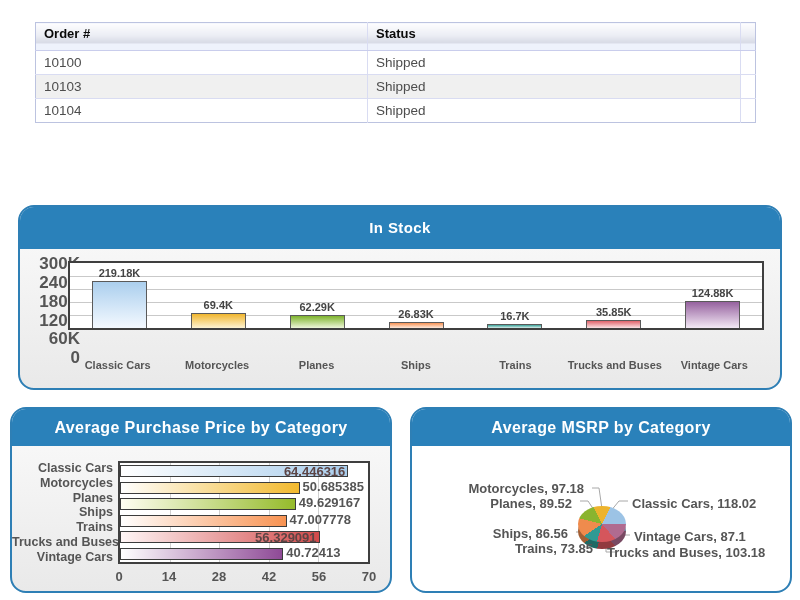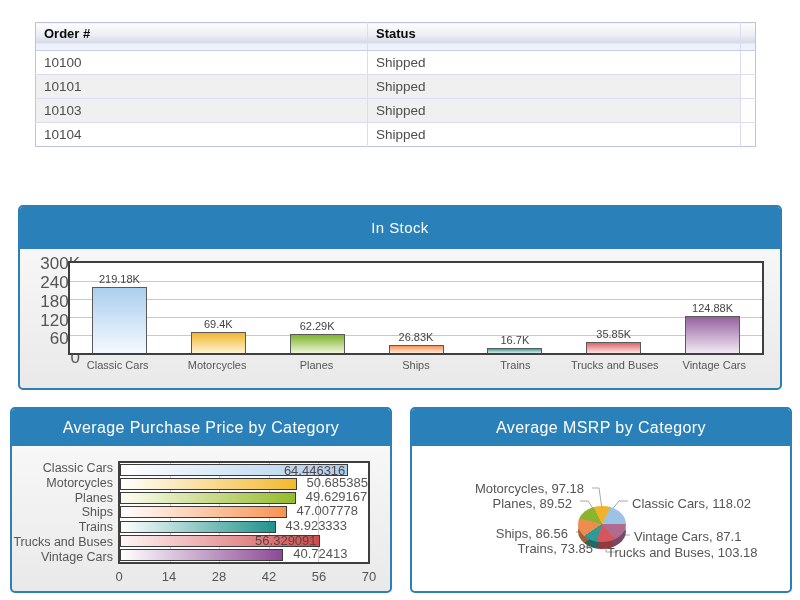--- a/index.html
+++ b/index.html
@@ -15,33 +15,33 @@
       background:linear-gradient(180deg,#fdfdfe 0%,#ebedf4 45%,#d8dbe6 70%,#d3d6e2 72%,#eef2fc 73%,#eef2fc 100%);
       border-bottom:1px solid #c9cdec; }
   .orders-table td { height:24px; padding:0 0 0 8px; font-size:13.5px; color:#4d4d4d;
       border-top:1px solid #d9dcf2; background:#fff; }
   .orders-table .col-order { width:332px; border-right:1px solid #d9dcf2; }
   .orders-table .col-status { width:373px; border-right:1px solid #d9dcf2; }
   .orders-table .col-spacer { width:15px; }
   .orders-table tr.striped td.stripe { background:#f0f0f0; }
 
   
-  .panel { position:absolute; border:2px solid #2e7fb5; border-radius:5px;
-           background:linear-gradient(180deg,#fbfbfb 0%,#e9e9e9 100%); overflow:hidden; }
+  .panel { position:absolute; border:2px solid #2e7fb5; border-radius:16px;
+           background:linear-gradient(180deg,#fbfbfb 0%,#e9e9e9 100%); overflow:hidden;font-weight:bold; }
   .panel.white-body { background:#fff; }
   .panel-header { background:#2a81ba; color:#fff; text-align:center; letter-spacing:.4px; }
   #in-stock-panel  { left:18px;  top:205px; width:764px; height:185px; }
   #in-stock-panel .panel-header { height:42px; line-height:42px; font-size:15px; }
   #avg-purchase-panel { left:10px; top:407px; width:382px; height:186px; }
   #avg-msrp-panel     { left:410px; top:407px; width:382px; height:186px; }
   #avg-purchase-panel .panel-header, #avg-msrp-panel .panel-header
       { height:37px; line-height:37px; font-size:16px; }
 
   
-  .vplot { position:absolute; left:48px; top:54px; width:696px; height:94px;
+  .vplot { position:absolute; left:48px; top:54px; width:696px; height:69px;
            background:#fff; border:2px solid #3f3f3f; }
   .vgrid { position:absolute; left:0; width:100%; height:1px; background:#c9c9c9; }
   .vbars { position:absolute; inset:0; display:flex; justify-content:space-around; align-items:flex-end; }
   .vslot { width:99px; height:100%; display:flex; flex-direction:column; align-items:center; justify-content:flex-end; }
   .vval  { font-size:11px; color:#444; margin-bottom:2px; white-space:nowrap; }
   .vbar  { width:55px; border:1px solid #5a5a5a; border-bottom:none; }
   .vbar.c0 { background:linear-gradient(#abcfee,#f4f9ff); }
   .vbar.c1 { background:linear-gradient(#f1b62e,#fdf3d3); }
   .vbar.c2 { background:linear-gradient(#7eb42d,#eef6da); }
   .vbar.c3 { background:linear-gradient(#f79355,#fdeadd); }
@@ -61,21 +61,21 @@
   .hrow  { position:relative; height:12px; display:flex; align-items:flex-end; }
   .hbar  { height:12px; border:1px solid #3c3c3c; display:flex; align-items:center; justify-content:flex-end; }
   .hbar.c0 { background:linear-gradient(to right,#ffffff,#a9cdec); }
   .hbar.c1 { background:linear-gradient(to right,#ffffff,#f2b92e); }
   .hbar.c2 { background:linear-gradient(to right,#fffef2,#95bb2b); }
   .hbar.c3 { background:linear-gradient(to right,#ffffff,#f89352); }
   .hbar.c4 { background:linear-gradient(to right,#ffffff,#1f938b); }
   .hbar.c5 { background:linear-gradient(to right,#fff6f6,#d24a4a);margin-top:32px; }
   .hbar.c6 { background:linear-gradient(to right,#ffffff,#8e4a96); }
   .hval  { font-size:13px; color:#555; white-space:nowrap; }
-  .hval.outside { margin-left:10px; }
+  .hval.outside { margin-left:3px; }
   .hval.inside  { padding-right:2px; color:#5c4444; }
   .hcats { position:absolute; left:0; top:52px; width:101px; height:103px;
            display:flex; flex-direction:column; justify-content:space-around; }
   .hcats span { text-align:right; font-size:12.5px; color:#555; white-space:nowrap; }
   .hxticks span { position:absolute; top:160px; transform:translateX(-50%);
                   font-size:13px; color:#555; }
 
   
   .pie-side, .pie-top { position:absolute; left:166px; width:48px; height:36px; border-radius:50%; }
   .pie-side { top:104px; filter:brightness(.68); }
@@ -94,25 +94,20 @@
       <th class="col-spacer"></th>
     </tr>
   </thead>
   <tbody>
     <tr>
       <td class="col-order">10100</td>
       <td class="col-status">Shipped</td>
       <td class="col-spacer"></td>
     </tr>
     <tr class="striped">
-      <td class="col-order stripe">10101</td>
-      <td class="col-status stripe">Shipped</td>
-      <td class="col-spacer"></td>
-    </tr>
-    <tr class="striped">
       <td class="col-order stripe">10103</td>
       <td class="col-status stripe">Shipped</td>
       <td class="col-spacer"></td>
     </tr>
     <tr>
       <td class="col-order">10104</td>
       <td class="col-status">Shipped</td>
       <td class="col-spacer"></td>
     </tr>
   </tbody>
@@ -206,24 +201,20 @@
           <div class="hbar c1" style="width: 72.41%;"></div>
           <span class="hval outside">50.685385</span>
         </div>
       <div class="hrow">
           <div class="hbar c2" style="width: 70.9%;"></div>
           <span class="hval outside">49.629167</span>
         </div>
       <div class="hrow">
           <div class="hbar c3" style="width: 67.15%;"></div>
           <span class="hval outside">47.007778</span>
-        </div>
-      <div class="hrow">
-          <div class="hbar c4" style="width: 62.75%;"></div>
-          <span class="hval outside">43.923333</span>
         </div>
       <div class="hrow">
           <div class="hbar c5" style="width: 80.47%;">
             <span class="hval inside">56.329091</span>
           </div>
         </div>
       <div class="hrow">
           <div class="hbar c6" style="width: 65.81%;"></div>
           <span class="hval outside">40.72413</span>
         </div>

